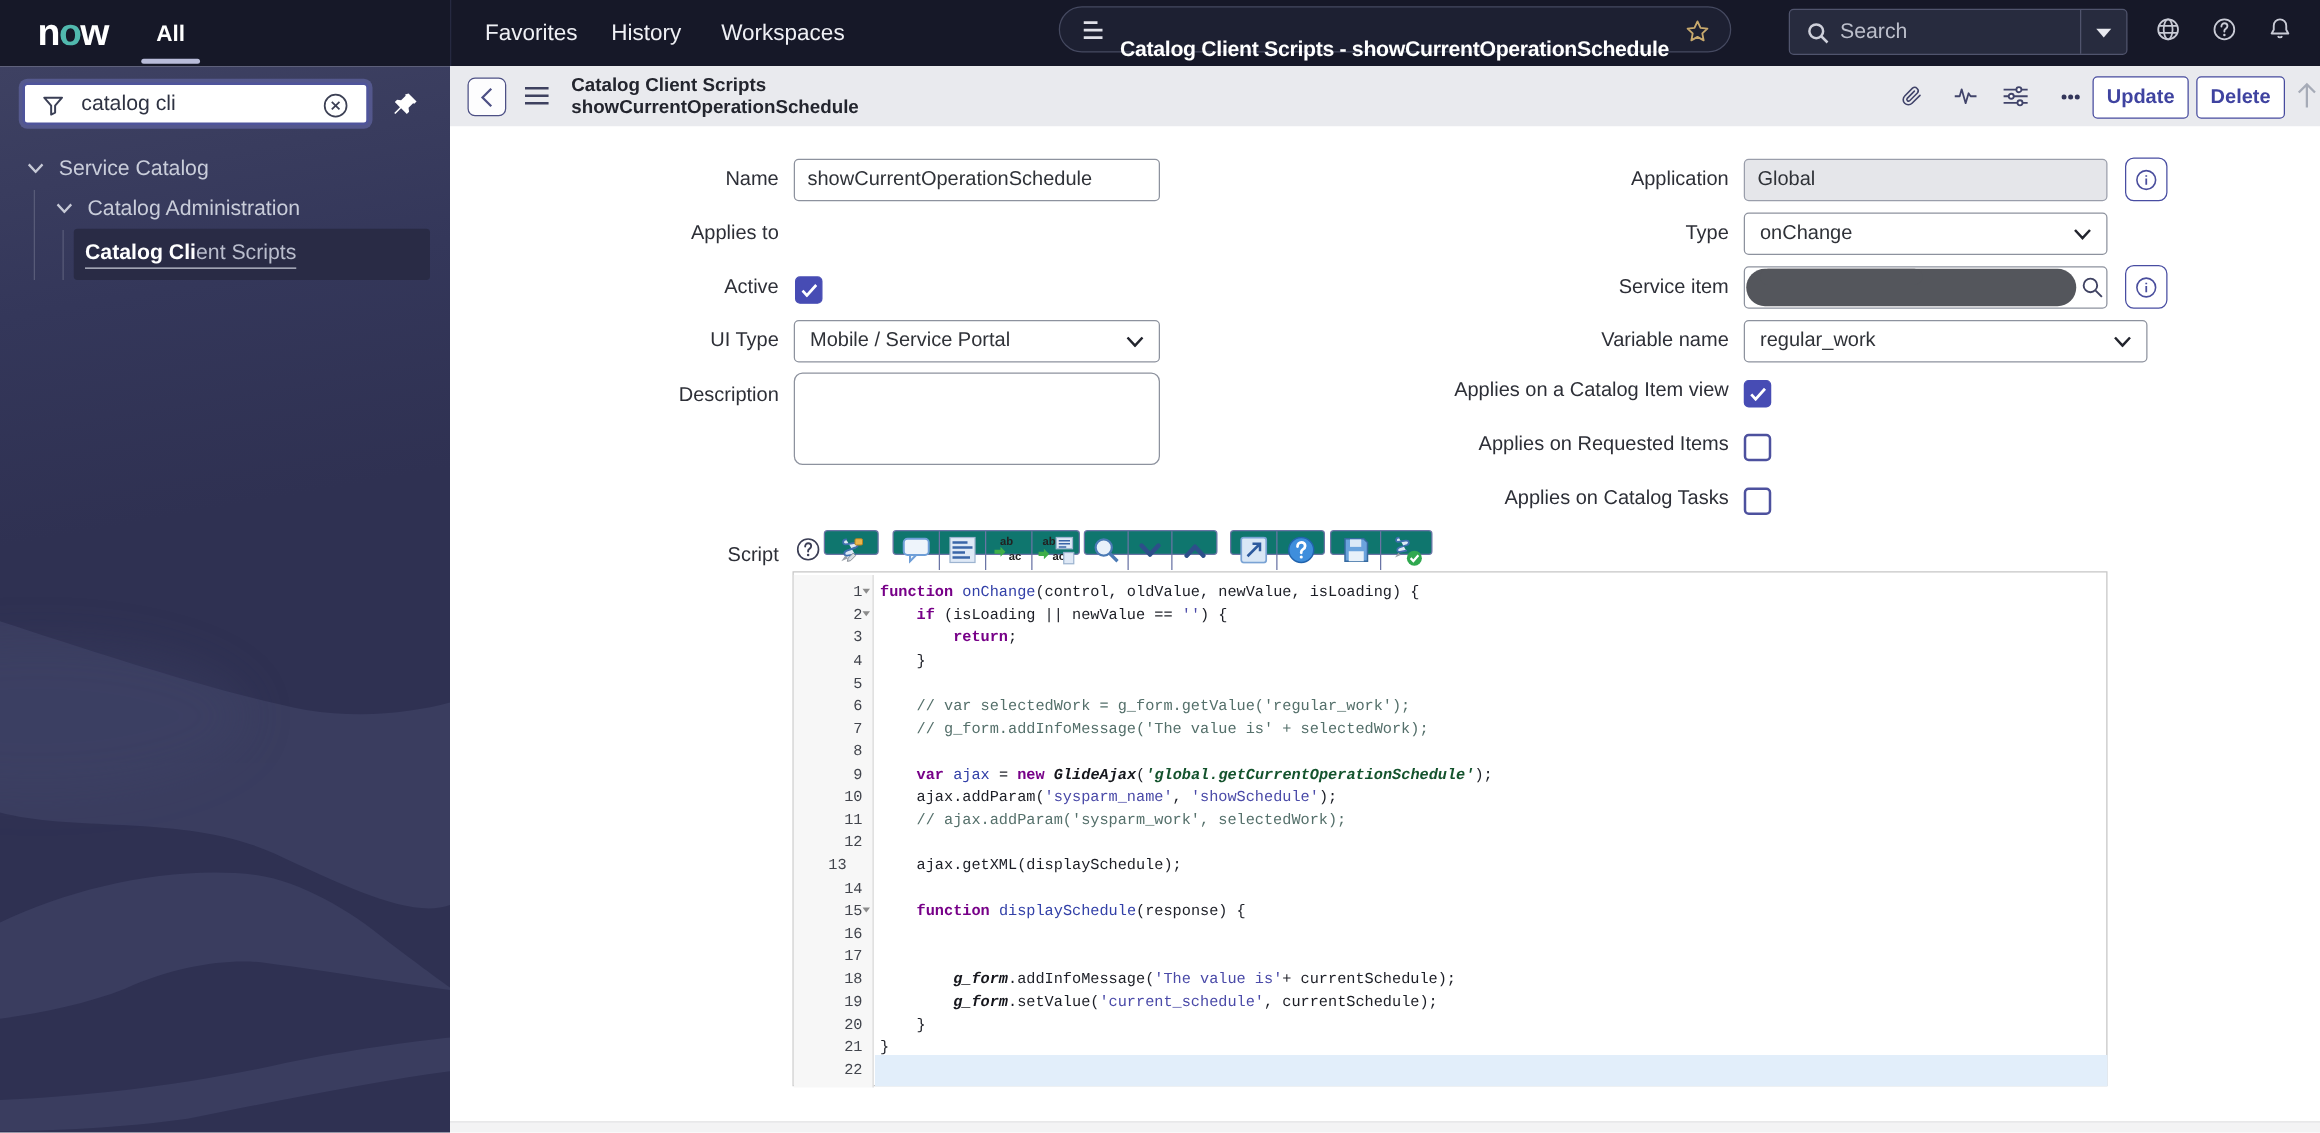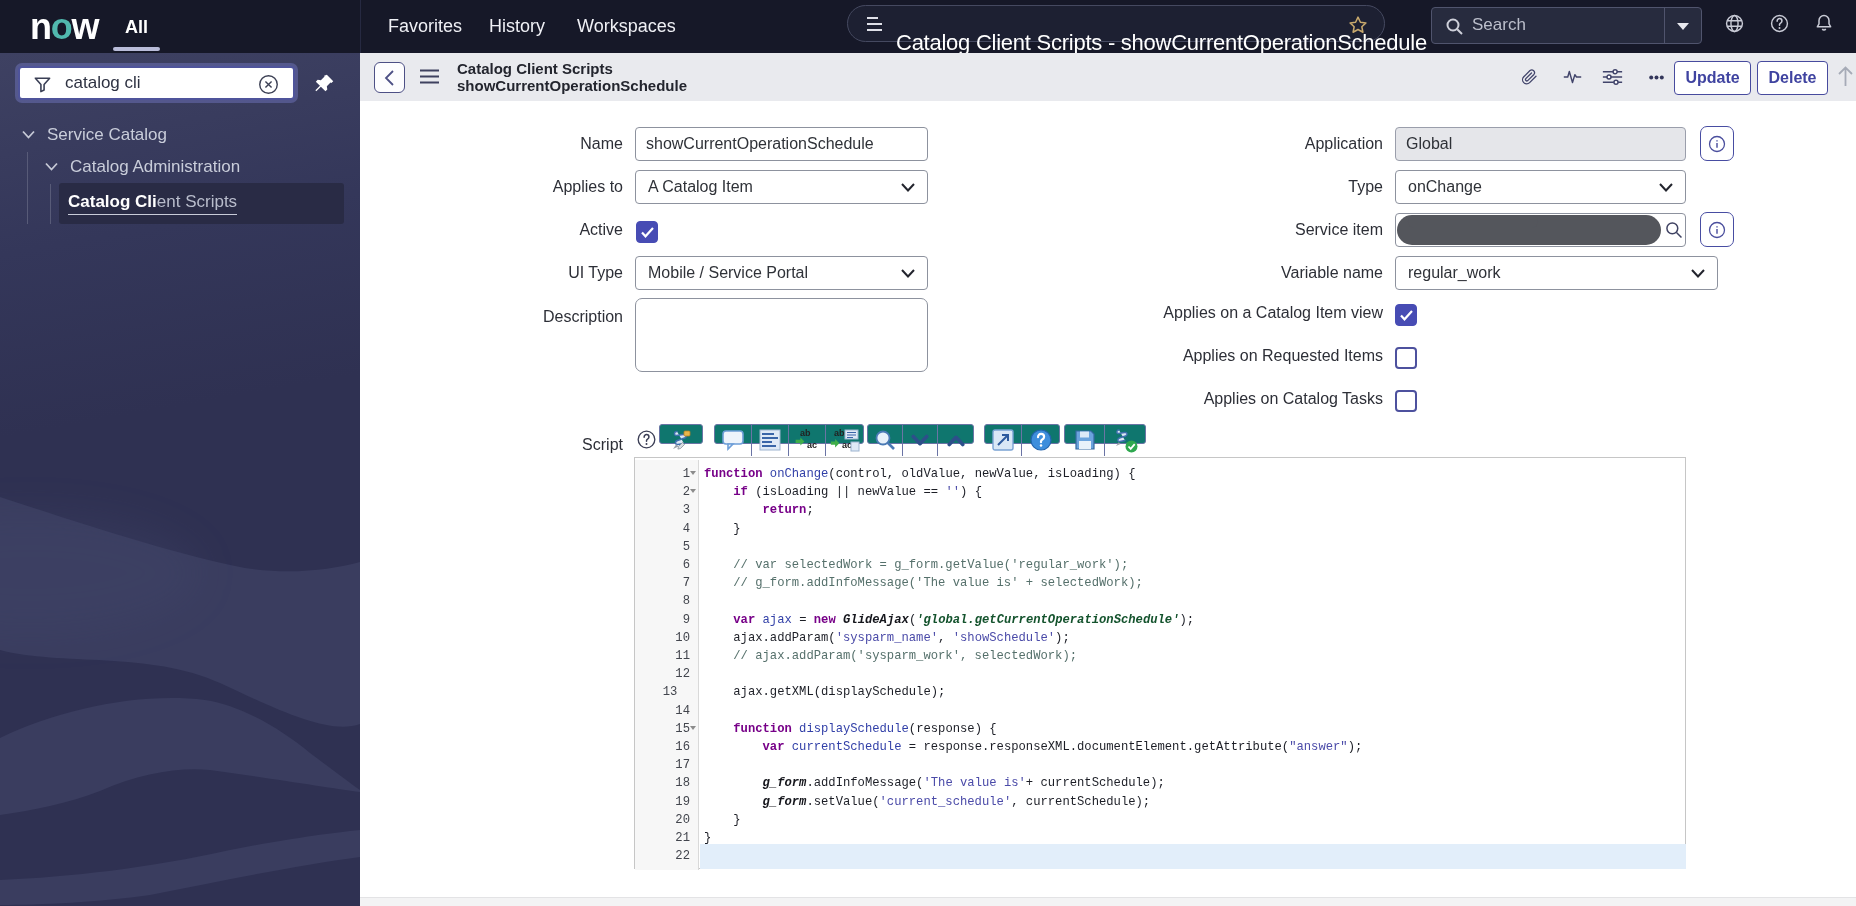--- a/index.html
+++ b/index.html
@@ -2,26 +2,26 @@
 <html><head>
 <meta charset="utf-8">
 <style>
 * { margin:0; padding:0; box-sizing:border-box; }
 html,body { width:1856px; height:906px; overflow:hidden; background:#fff;
   font-family:"Liberation Sans", sans-serif; }
 .abs { position:absolute; }
 
 #topbar { position:absolute; left:0; top:0; width:1856px; height:53px; background:#161828; }
 #topbar .navlink { position:absolute; top:0; height:53px; line-height:53px; color:#eff0f5; font-size:18px; }
-#logo { position:absolute; left:30px; top:11px; font-size:36px; font-weight:700; color:#fff; letter-spacing:-1.2px; line-height:32px;}
+#logo { position:absolute; left:30px; top:11px; font-size:30px; font-weight:700; color:#fff; letter-spacing:-1.2px; line-height:32px;}
 #logo .o { color:#51b8ae; }
 #alltab { position:absolute; left:125px; top:0; height:53px; line-height:55px; color:#fff; font-size:18px; font-weight:700; }
 #allbar { position:absolute; left:113px; top:47px; width:47px; height:4px; background:#b9bcd9; border-radius:2px; }
 #pill { position:absolute; left:847px; top:5px; width:538px; height:37px; background:#1d2032; border:1px solid #454960; border-radius:19px; color:#fff; }
-#pill .t { position:absolute; left:48px; top:24px; font-size:22px; font-weight:400; white-space:nowrap; letter-spacing:-0.25px; }
+#pill .t { position:absolute; left:48px; top:24px; font-size:17px; font-weight:700; white-space:nowrap; letter-spacing:-0.25px; }
 #sbox { position:absolute; left:1431px; top:7px; width:271px; height:37px; background:#272b3e; border:1px solid #50546d; border-radius:4px; }
 #sbox .ph { position:absolute; left:40px; top:7px; color:#bcbfcb; font-size:17px; }
 #sbox .dd { position:absolute; right:0; top:0; width:37px; height:35px; border-left:1px solid #50546d; }
 #sbox .car { position:absolute; right:12px; top:15px; width:0; height:0; border-left:6px solid transparent; border-right:6px solid transparent; border-top:7px solid #e8e9ef; }
 
 #sidebar { position:absolute; left:0; top:53px; width:360px; height:853px; background:linear-gradient(170deg,#3e4162 0%,#34375a 22%,#2f3152 42%,#2f3152 100%); overflow:hidden; }
 #filter { position:absolute; left:18px; top:13px; width:277px; height:34px; background:#fff; border:2px solid #4f549b; border-radius:4px; box-shadow:0 0 0 3px rgba(125,132,215,.38); }
 #filter .txt { position:absolute; left:45px; top:5px; font-size:17px; color:#2e3242; }
 #pin { position:absolute; left:314px; top:19px; }
 .trow { position:absolute; left:0; font-size:17px; color:#c9cdda; }
@@ -197,25 +197,20 @@
     <div class="hbtn" style="left:1397px; width:71px;">Delete</div>
     <svg class="abs" style="left:1477px; top:12px;" width="17" height="22" viewBox="0 0 17 22">
       <path d="M8.5 21V3 M2 9l6.5-6.5L15 9" fill="none" stroke="#a6abb7" stroke-width="1.8"></path>
     </svg>
   </div>
 
   <div class="lbl" style="left:100px; top:82px; width:163px;">Name</div>
   <div class="inp" style="left:275px; top:74px; width:293px; height:34px; line-height:32px;"><span style="margin-left:10px;">showCurrentOperationSchedule</span></div>
 
   <div class="lbl" style="left:100px; top:125px; width:163px;">Applies to</div>
-  <div class="sel" style="left:275px; top:117px; width:293px; height:34px; line-height:32px;"><span style="margin-left:12px;">A Catalog Item</span>
-    <svg class="chev" width="14" height="9" viewBox="0 0 14 9">
-        <path d="M1 1l6 6.5L13 1" fill="none" stroke="#23252e" stroke-width="2"></path>
-      </svg>
-  </div>
 
   <div class="lbl" style="left:100px; top:168px; width:163px;">Active</div>
   <div class="cb on" style="left:276px; top:168px;">
     <svg style="margin:5px auto 0; display:block;" width="13" height="11" viewBox="0 0 13 11">
         <path d="M1 5.5l3.5 3.8L12 1" fill="none" stroke="#fff" stroke-width="2.2"></path>
       </svg>
   </div>
 
   <div class="lbl" style="left:100px; top:211px; width:163px;">UI Type</div>
   <div class="sel" style="left:275px; top:203px; width:293px; height:34px; line-height:32px;"><span style="margin-left:12px;">Mobile / Service Portal</span>
@@ -413,20 +408,19 @@
       <pre style="top:23px;">    <span class="k">if</span> (isLoading || newValue == <span class="s">''</span>) {</pre>
       <pre style="top:41px;">        <span class="k">return</span>;</pre>
       <pre style="top:60px;">    }</pre>
       <pre style="top:96px;">    <span class="c">// var selectedWork = g_form.getValue('regular_work');</span></pre>
       <pre style="top:114px;">    <span class="c">// g_form.addInfoMessage('The value is' + selectedWork);</span></pre>
       <pre style="top:151px;">    <span class="k">var</span> <span class="d">ajax</span> = <span class="k">new</span> <span class="b">GlideAjax</span>(<span class="bs">'global.getCurrentOperationSchedule'</span>);</pre>
       <pre style="top:169px;">    ajax.addParam(<span class="s">'sysparm_name'</span>, <span class="s">'showSchedule'</span>);</pre>
       <pre style="top:187px;">    <span class="c">// ajax.addParam('sysparm_work', selectedWork);</span></pre>
       <pre style="top:223px;">    ajax.getXML(displaySchedule);</pre>
       <pre style="top:260px;">    <span class="k">function</span> <span class="d">displaySchedule</span>(response) {</pre>
-      <pre style="top:278px;">        <span class="k">var</span> <span class="d">currentSchedule</span> = response.responseXML.documentElement.getAttribute(<span class="s">"answer"</span>);</pre>
       <pre style="top:314px;">        <span class="b">g_form</span>.addInfoMessage(<span class="s">'The value is'</span>+ currentSchedule);</pre>
       <pre style="top:333px;">        <span class="b">g_form</span>.setValue(<span class="s">'current_schedule'</span>, currentSchedule);</pre>
       <pre style="top:351px;">    }</pre>
       <pre style="top:369px;">}</pre>
     </div>
   </div>
 </div>
 
 </body></html>

